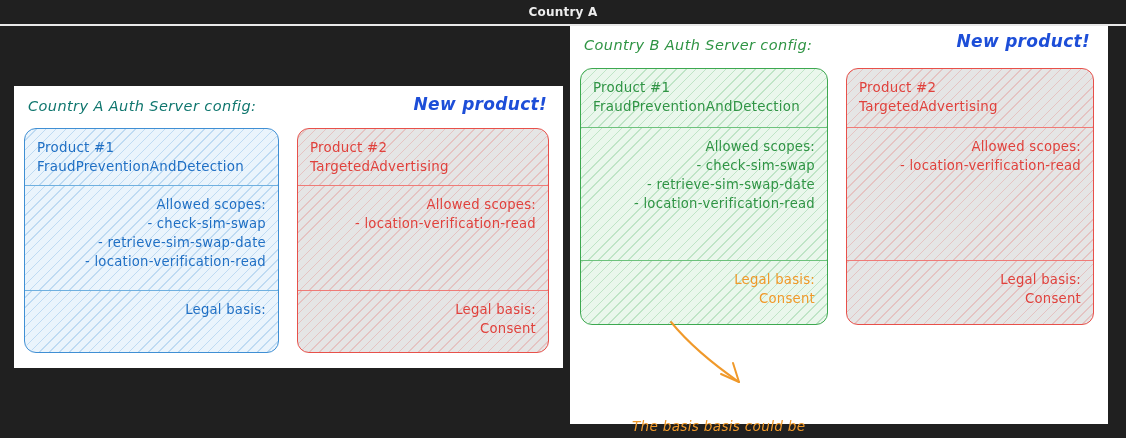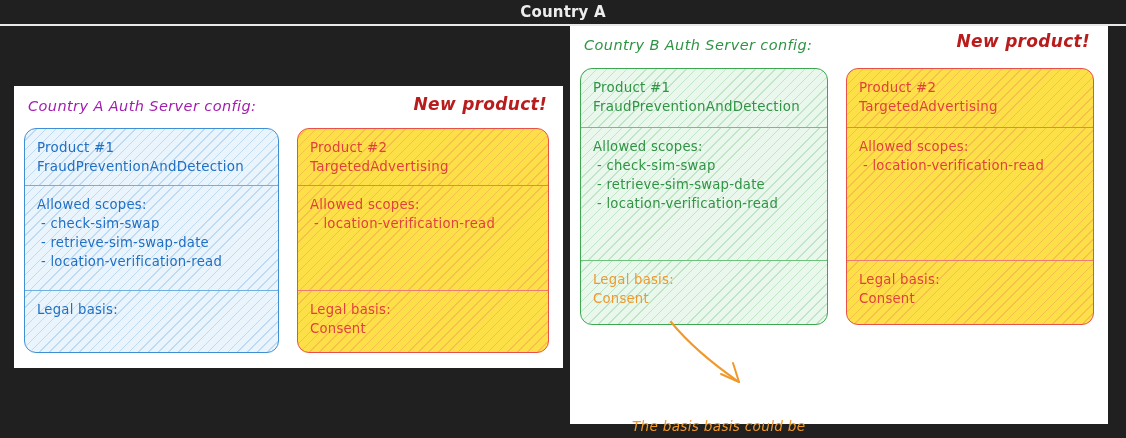--- a/index.html
+++ b/index.html
@@ -27,21 +27,21 @@
     height: 26px;
     display: flex;
     border-bottom: 2px solid #e8e8e8;
   }
   .header-cell {
     flex: 1 1 50%;
     display: flex;
     align-items: center;
     justify-content: center;
     color: #ededed;
-    font-size: 15px;
+    font-size: 12px;
     font-weight: bold;
     font-family: "DejaVu Sans", sans-serif;
     letter-spacing: .2px;
   }
 
   
   .canvas {
     position: absolute;
     background: #ffffff;
   }
@@ -57,37 +57,37 @@
     font-family: "DejaVu Sans", sans-serif;
   }
 
   .new-product {
     position: absolute;
     font-size: 17px;
     font-style: italic;
     font-weight: 600;
     letter-spacing: .3px;
     white-space: nowrap;
-    color: #b91c1c;
+    color: #1d4ed8;
     font-family: "DejaVu Sans", sans-serif;
   }
 
   
   .card {
     position: absolute;
     border-radius: 12px;
     border-width: 1.6px;
     border-style: solid;
     overflow: hidden;
   }
   .card .sect {
     position: relative;
     padding: 9px 12px 10px 12px;
   }
-  .card .sect + .sect { border-top-width: 1.4px; border-top-style: solid; }
+  .card .sect + .sect { border-top-width: 1.4px; border-top-style: solid; text-align: right; }
 
   .line {
     font-size: 13.2px;
     line-height: 19px;
     letter-spacing: .25px;
     white-space: pre;
     font-family: "DejaVu Sans", sans-serif;
     position: relative;
     z-index: 2;
   }
@@ -105,21 +105,21 @@
   
   .t-blue { border-color: #3f8fd4; background: #eaf4fc; }
   .t-blue .sect + .sect { border-top-color: #6fb0e0; }
   .t-blue .line, .t-blue.config-title { color: #1f6fc4; }
   .hatch-blue {
     background-image: repeating-linear-gradient(
       -45deg, rgba(90,160,220,.30) 0 1px, rgba(90,160,220,0) 1px 7px);
   }
 
   
-  .t-red { border-color: #e8504a; background: #fde047; }
+  .t-red { border-color: #e8504a; background: #e5e5e5; }
   .t-red .sect + .sect { border-top-color: #ef7b77; }
   .t-red .line { color: #e0413c; }
   .hatch-red {
     background-image: repeating-linear-gradient(
       -45deg, rgba(226,100,96,.26) 0 1px, rgba(226,100,96,0) 1px 7px);
   }
 
   
   .t-green { border-color: #3da850; background: #eaf7ec; }
   .t-green .sect + .sect { border-top-color: #6dc27c; }
@@ -152,21 +152,21 @@
 <div id="root">
 
   <div class="header-bar">
     <div class="header-cell">
       <span>Country A</span>
     </div>
   </div>
 
   <div class="canvas" id="canvas-a">
 
-    <div class="config-title t-blue" style="left:14px; top:12px; background:none; border:none; color:#a21caf;">Country A Auth Server config:</div>
+    <div class="config-title t-blue" style="left:14px; top:12px; background:none; border:none; color:#0f766e;">Country A Auth Server config:</div>
 
     <div class="new-product" style="right:16px; top:8px;">New product!</div>
 
     <div class="card t-blue" style="left:10px; top:42px; width:255px; height:225px;">
       <div class="sect" style="height:56px;">
         <div class="hatch hatch-blue"></div>
         <div class="line head">Product #1</div>
         <div class="line head">FraudPreventionAndDetection</div>
       </div>
       <div class="sect" style="height:105px;">

